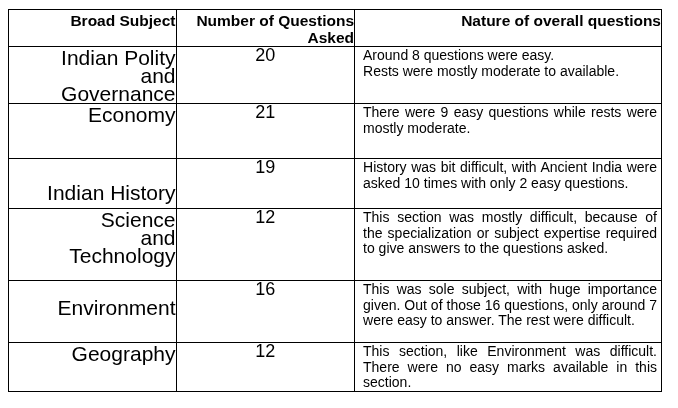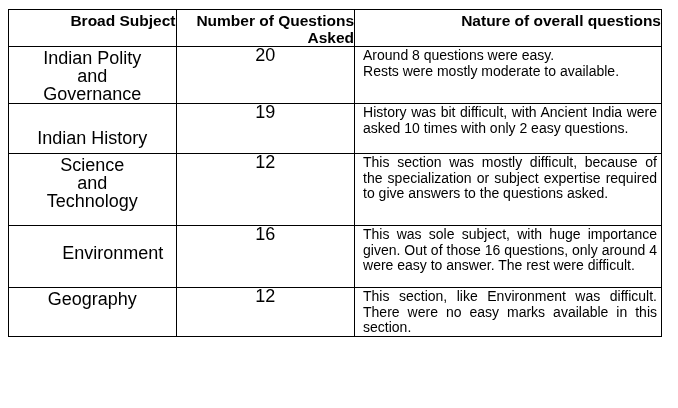--- a/index.html
+++ b/index.html
@@ -5,21 +5,21 @@
     html, body { margin: 0; padding: 0; background: #ffffff; }
     body { width: 678px; height: 408px; position: relative; overflow: hidden;
            font-family: "Liberation Sans", sans-serif; color: #000; }
     table { position: absolute; left: 8px; top: 9px; border-collapse: collapse;
             table-layout: fixed; width: 654px; }
     td, th { border: 1px solid #000; padding: 0; vertical-align: top; }
     th { font-weight: bold; font-size: 15.5px; line-height: 17px; text-align: right; padding-top: 2px; }
     .c1 { width: 167px; }
     .c2 { width: 178px; }
     .c3 { width: 306px; }
-    .subj { font-size: 18px; line-height: 18px; text-align: center; padding-top: 2px; }
+    .subj { font-size: 21px; line-height: 18px; text-align: right; padding-top: 2px; }
     .num { font-size: 18px; line-height: 16px; text-align: center; padding-top: 0px; }
     .nat { font-size: 14px; line-height: 15.5px; padding: 1px 4px 0 8px; text-align: justify; }
     .nat-left { text-align: left; }
     tr.h { height: 37px; }
     tr.r1 { height: 55px; }
     tr.r2 { height: 55px; }
     tr.r3 { height: 50px; }
     tr.r4 { height: 72px; }
     tr.r5 { height: 62px; }
     tr.r6 { height: 47px; }
@@ -46,20 +46,27 @@
       <div>and</div>
       <div>Governance</div>
     </td>
     <td class="num">20</td>
     <td class="nat nat-left">
       <div>Around 8 questions were easy.</div>
       <div>Rests were mostly moderate to available.</div>
     </td>
   </tr>
 
+  <tr class="r2">
+    <td class="subj">
+      <div>Economy</div>
+    </td>
+    <td class="num">21</td>
+    <td class="nat">There were 9 easy questions while rests were mostly moderate.</td>
+  </tr>
 
   <tr class="r3">
     <td class="subj" style="vertical-align: middle; padding-top: 18px;">
       <div>Indian History</div>
     </td>
     <td class="num">19</td>
     <td class="nat">History was bit difficult, with Ancient India were asked 10 times with only 2 easy questions.</td>
   </tr>
 
   <tr class="r4">
@@ -70,21 +77,21 @@
     </td>
     <td class="num">12</td>
     <td class="nat">This section was mostly difficult, because of the specialization or subject expertise required to give answers to the questions asked.</td>
   </tr>
 
   <tr class="r5">
     <td class="subj" style="padding-top: 18px; padding-left: 41px;">
       <div>Environment</div>
     </td>
     <td class="num">16</td>
-    <td class="nat">This was sole subject, with huge importance given. Out of those 16 questions, only around 4 were easy to answer. The rest were difficult.</td>
+    <td class="nat">This was sole subject, with huge importance given. Out of those 16 questions, only around 7 were easy to answer. The rest were difficult.</td>
   </tr>
 
   <tr class="r6">
     <td class="subj">
       <div>Geography</div>
     </td>
     <td class="num">12</td>
     <td class="nat">This section, like Environment was difficult. There were no easy marks available in this section.</td>
   </tr>
 </tbody>

